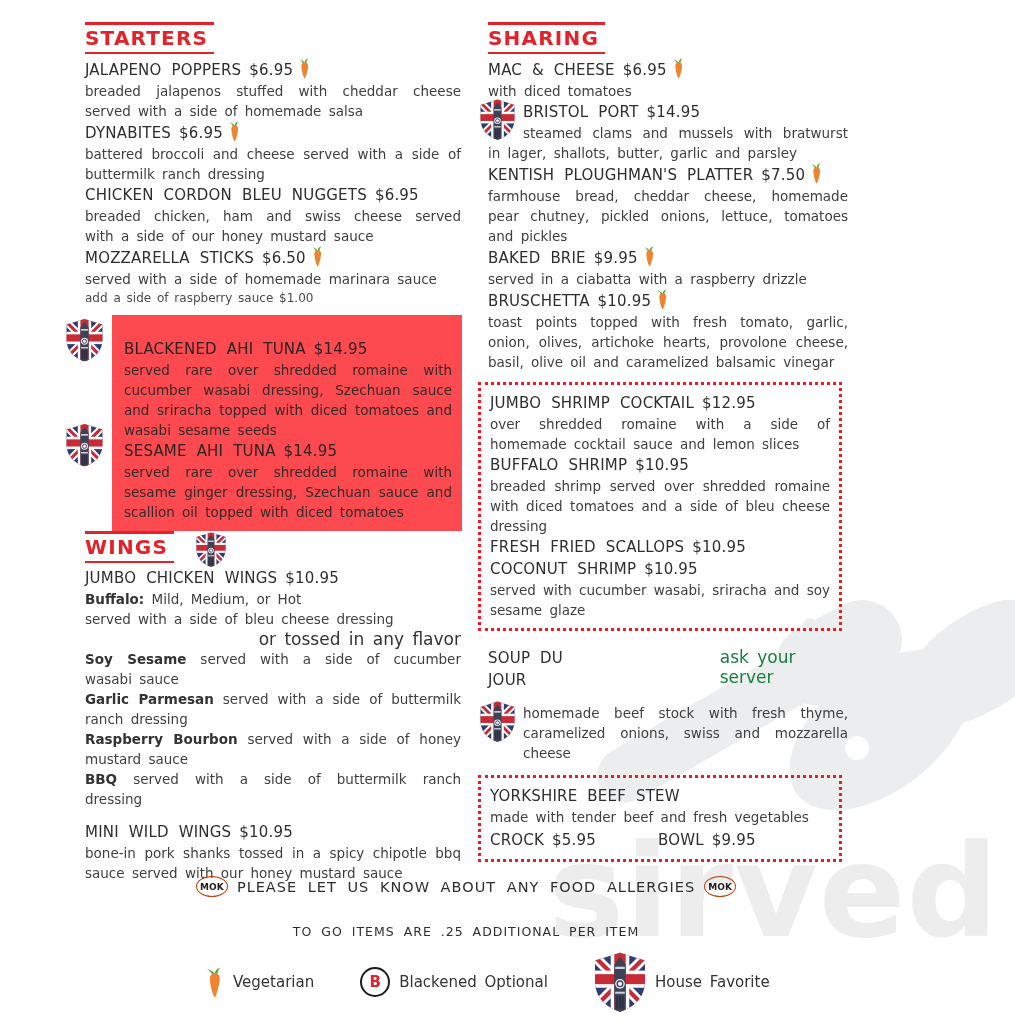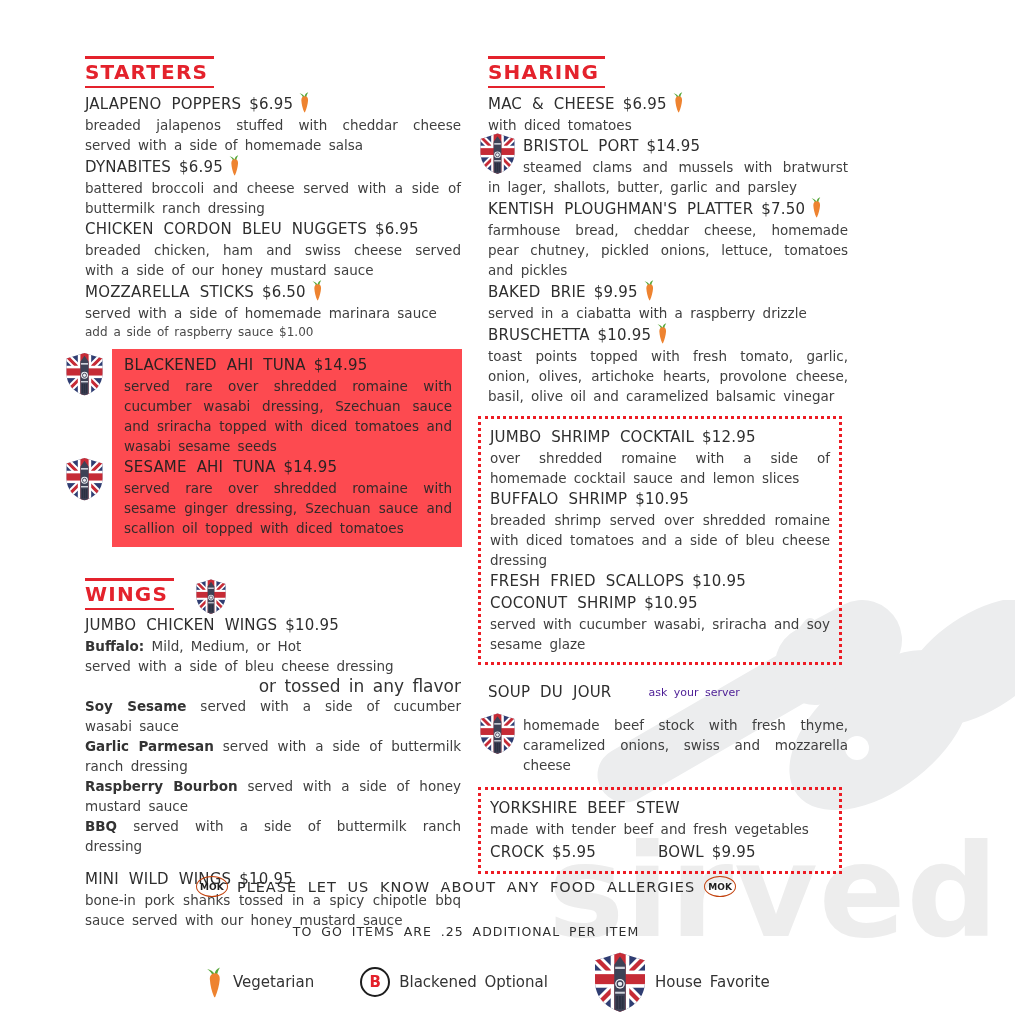--- a/index.html
+++ b/index.html
@@ -3,52 +3,52 @@
 <meta charset="utf-8">
 <style>
   html,body{margin:0;padding:0;background:#fff;}
   .page{position:relative;width:1015px;height:1036px;background:#ffffff;overflow:hidden;
         font-family:"DejaVu Sans","Liberation Sans",sans-serif;color:#3d3d3d;}
   
   .wm-utensils{position:absolute;left:580px;top:600px;z-index:0;}
   .wm-text{position:absolute;left:548px;top:828px;z-index:0;font-size:128px;font-weight:bold;
            color:#ededed;letter-spacing:1px;line-height:1;user-select:none;}
   
-  .col{position:absolute;top:56px;z-index:1;}
+  .col{position:absolute;top:22px;z-index:1;}
   .col-left{left:85px;width:376px;}
   .col-right{left:488px;width:360px;}
   .section-title{display:inline-block;color:#e4222c;font-size:20px;font-weight:bold;
                  letter-spacing:1.2px;border-top:3px solid #e4222c;border-bottom:2px solid #e4222c;
                  padding:1px 6px 2px 0;margin:0 0 4px 0;}
   .name{font-size:15px;word-spacing:5px;letter-spacing:0.2px;color:#2e2e2e;line-height:22px;margin:0;}
   .price{margin-left:8px;}
   .desc{font-size:13.5px;word-spacing:3px;line-height:20px;text-align:justify;color:#3f3f3f;margin:0;}
   .desc .lead{font-weight:bold;color:#333;}
   .desc-small{font-size:12px;word-spacing:2px;line-height:18px;color:#4a4a4a;margin:0;}
   .icon-carrot{width:13px;height:21px;vertical-align:-4px;margin-left:5px;}
   .icon-shield{width:35px;height:41px;}
   .shield-inline{vertical-align:middle;margin-left:22px;width:30px;height:35px;}
   .shield-float{float:left;margin:-2px 8px 2px -8px;}
   
   .featured{position:relative;background:#fd4a50;width:350px;box-sizing:border-box;
-            margin:8px 0 31px 27px;padding:5px 10px 9px 12px;}
+            margin:8px 0 0 27px;padding:23px 10px 9px 12px;}
   .featured .name{color:#2b2222;}
   .featured .desc{color:#352a2a;}
   .featured .shield-a,.featured .shield-b{position:absolute;left:-46px;width:37px;height:44px;}
   .featured .shield-a{top:3px;}
   .featured .shield-b{top:108px;}
   .tossed{font-size:17px;font-weight:normal;color:#333;text-align:right;word-spacing:3px;margin:0;line-height:20px;}
   .spacer-sm{height:12px;}
   
   .dotted{border:3px dotted #ed1c24;box-sizing:border-box;width:364px;margin-left:-10px;
           padding:7px 9px 8px 9px;}
   .box-seafood{margin-top:10px;}
   .box-stew{margin-top:12px;}
-  .soup-line{display:flex;align-items:center;gap:37px;margin:16px 0 12px 0;}
-  .soup-note{font-size:11px;word-spacing:3px;color:#4c1d95;}
+  .soup-line{display:flex;align-items:flex-start;gap:117px;margin:16px 0 12px 0;}
+  .soup-note{font-size:17px;word-spacing:3px;color:#15803d;}
   .stew-prices{display:flex;gap:62px;margin-top:2px;}
   
   .allergy-line{position:absolute;left:0;top:876px;width:932px;display:flex;justify-content:center;
                 align-items:center;gap:9px;z-index:1;}
   .allergy-text{font-size:14.5px;letter-spacing:1px;word-spacing:5px;color:#2e2e2e;}
   .mok{display:inline-flex;align-items:center;justify-content:center;width:30px;height:19px;
        border:1px solid #c2410c;border-radius:50%;font-size:9px;font-weight:bold;color:#1d1d1d;
        letter-spacing:0;}
   .togo-line{position:absolute;left:0;top:924px;width:932px;text-align:center;font-size:12.5px;
              letter-spacing:1px;word-spacing:4px;color:#2e2e2e;z-index:1;}

